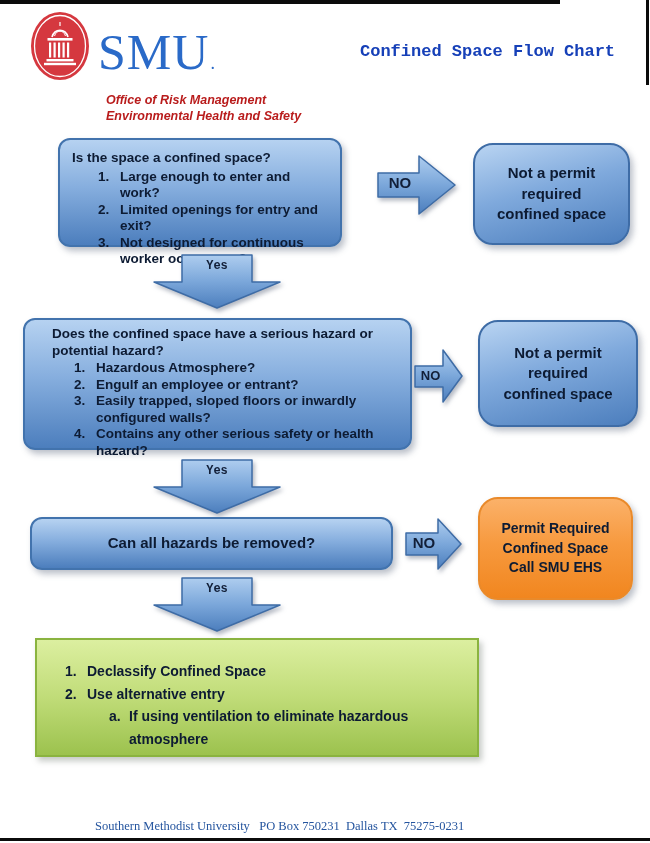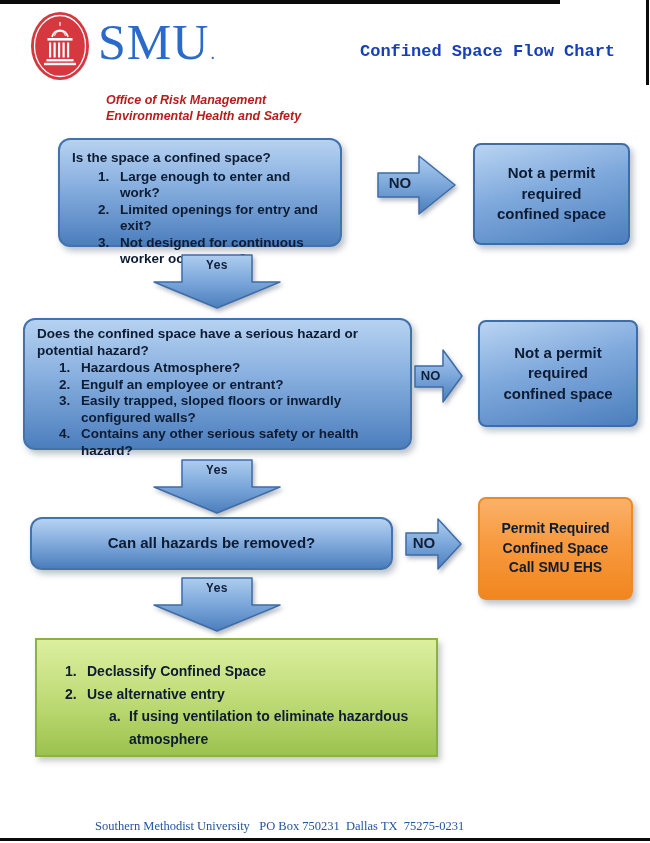--- a/index.html
+++ b/index.html
@@ -7,71 +7,71 @@
     position:relative;width:650px;height:843px;background:#ffffff;overflow:hidden;
     font-family:"Liberation Sans",sans-serif;
   }
   
   .top-bar{position:absolute;left:0;top:0;width:560px;height:4px;background:#0b0b0b;}
   .right-edge{position:absolute;left:646px;top:0;width:3px;height:85px;background:#0b0b0b;}
   .bottom-bar{position:absolute;left:0;top:838px;width:650px;height:3px;background:#0b0b0b;}
   
   .seal{position:absolute;left:30px;top:11px;width:60px;height:70px;}
   .smu-word{
-    position:absolute;left:98px;top:14px;font-family:"Liberation Serif",serif;
+    position:absolute;left:98px;top:24px;font-family:"Liberation Serif",serif;
     font-size:50px;color:#2a6ac8;letter-spacing:1px;line-height:56px;
   }
   .smu-word .mark{font-size:18px;vertical-align:baseline;margin-left:1px;}
   .doc-title{
     position:absolute;left:360px;top:42px;font-size:17px;font-weight:bold;color:#1640b8;font-family:Liberation Mono, monospace;
   }
   .dept{
     position:absolute;left:106px;top:92px;font-size:12.5px;font-style:italic;font-weight:bold;
     color:#b91c1c;line-height:16px;
   }
   
   .qbox{
     position:absolute;
     background:linear-gradient(180deg,#b6d2f1 0%,#86aede 45%,#4c7ebd 100%);
     border:2px solid #4273ad;border-radius:12px;
     box-shadow:3px 4px 6px rgba(105,115,135,0.45);
     color:#0d1b33;font-weight:bold;font-size:13.5px;line-height:16.5px;
     box-sizing:border-box;
   }
   .qbox1{left:58px;top:138px;width:284px;height:109px;padding:10px 12px;}
-  .qbox2{left:23px;top:318px;width:389px;height:132px;padding:6px 12px;}
+  .qbox2{left:23px;top:318px;width:389px;height:132px;padding:6px 27px;}
   .qbox3{
     left:30px;top:517px;width:363px;height:53px;display:flex;align-items:center;justify-content:center;
     font-size:15px;
   }
   .num-list{counter-reset:item;margin-left:26px;margin-top:2px;}
   .qbox2 .num-list{margin-top:1px;margin-left:22px;}
   .num-li{counter-increment:item;position:relative;padding-left:22px;}
   .num-li::before{content:counter(item) ".";position:absolute;left:0;}
   .alpha-list{counter-reset:sub;}
   .alpha-li{counter-increment:sub;position:relative;margin-left:44px;padding-left:20px;}
   .alpha-li::before{content:counter(sub,lower-alpha) ".";position:absolute;left:0;}
   
   .rbox{
-    position:absolute;border-radius:8px;border:2px solid #3e6ca6;box-sizing:border-box;
+    position:absolute;border-radius:20px;border:2px solid #3e6ca6;box-sizing:border-box;
     background:linear-gradient(165deg,#b9d4f2 0%,#7fa9dc 45%,#4c7ebd 100%);
     box-shadow:3px 4px 6px rgba(105,115,135,0.45);
     display:flex;flex-direction:column;align-items:center;justify-content:center;
     color:#0d1b33;font-weight:bold;font-size:15px;line-height:20.5px;text-align:center;
   }
   .rbox1{left:473px;top:143px;width:157px;height:102px;}
   .rbox2{left:478px;top:320px;width:160px;height:107px;}
   .obox{
     background:linear-gradient(180deg,#fbb169 0%,#f79a3f 45%,#f1861f 100%);
     border:2px solid #e98a2b;
     left:478px;top:497px;width:155px;height:103px;font-size:14px;line-height:19.5px;
   }
   
   .gbox{
-    position:absolute;left:35px;top:638px;width:403px;height:119px;box-sizing:border-box;
+    position:absolute;left:35px;top:638px;width:444px;height:119px;box-sizing:border-box;
     background:linear-gradient(180deg,#dcefa0 0%,#c0dc78 50%,#9cc24e 100%);
     border:2px solid #8ab33f;box-shadow:3px 4px 6px rgba(110,120,110,0.4);
     color:#0d1b33;font-weight:bold;font-size:14px;line-height:22.5px;padding-top:20px;
   }
   .gbox .num-list{margin-left:28px;margin-top:0;}
   
   .arrow{position:absolute;}
   .arrow svg{display:block;filter:drop-shadow(2px 3px 2px rgba(105,115,135,0.5));}
   .arrow .lbl{
     position:absolute;color:#121f38;font-weight:bold;text-align:center;

